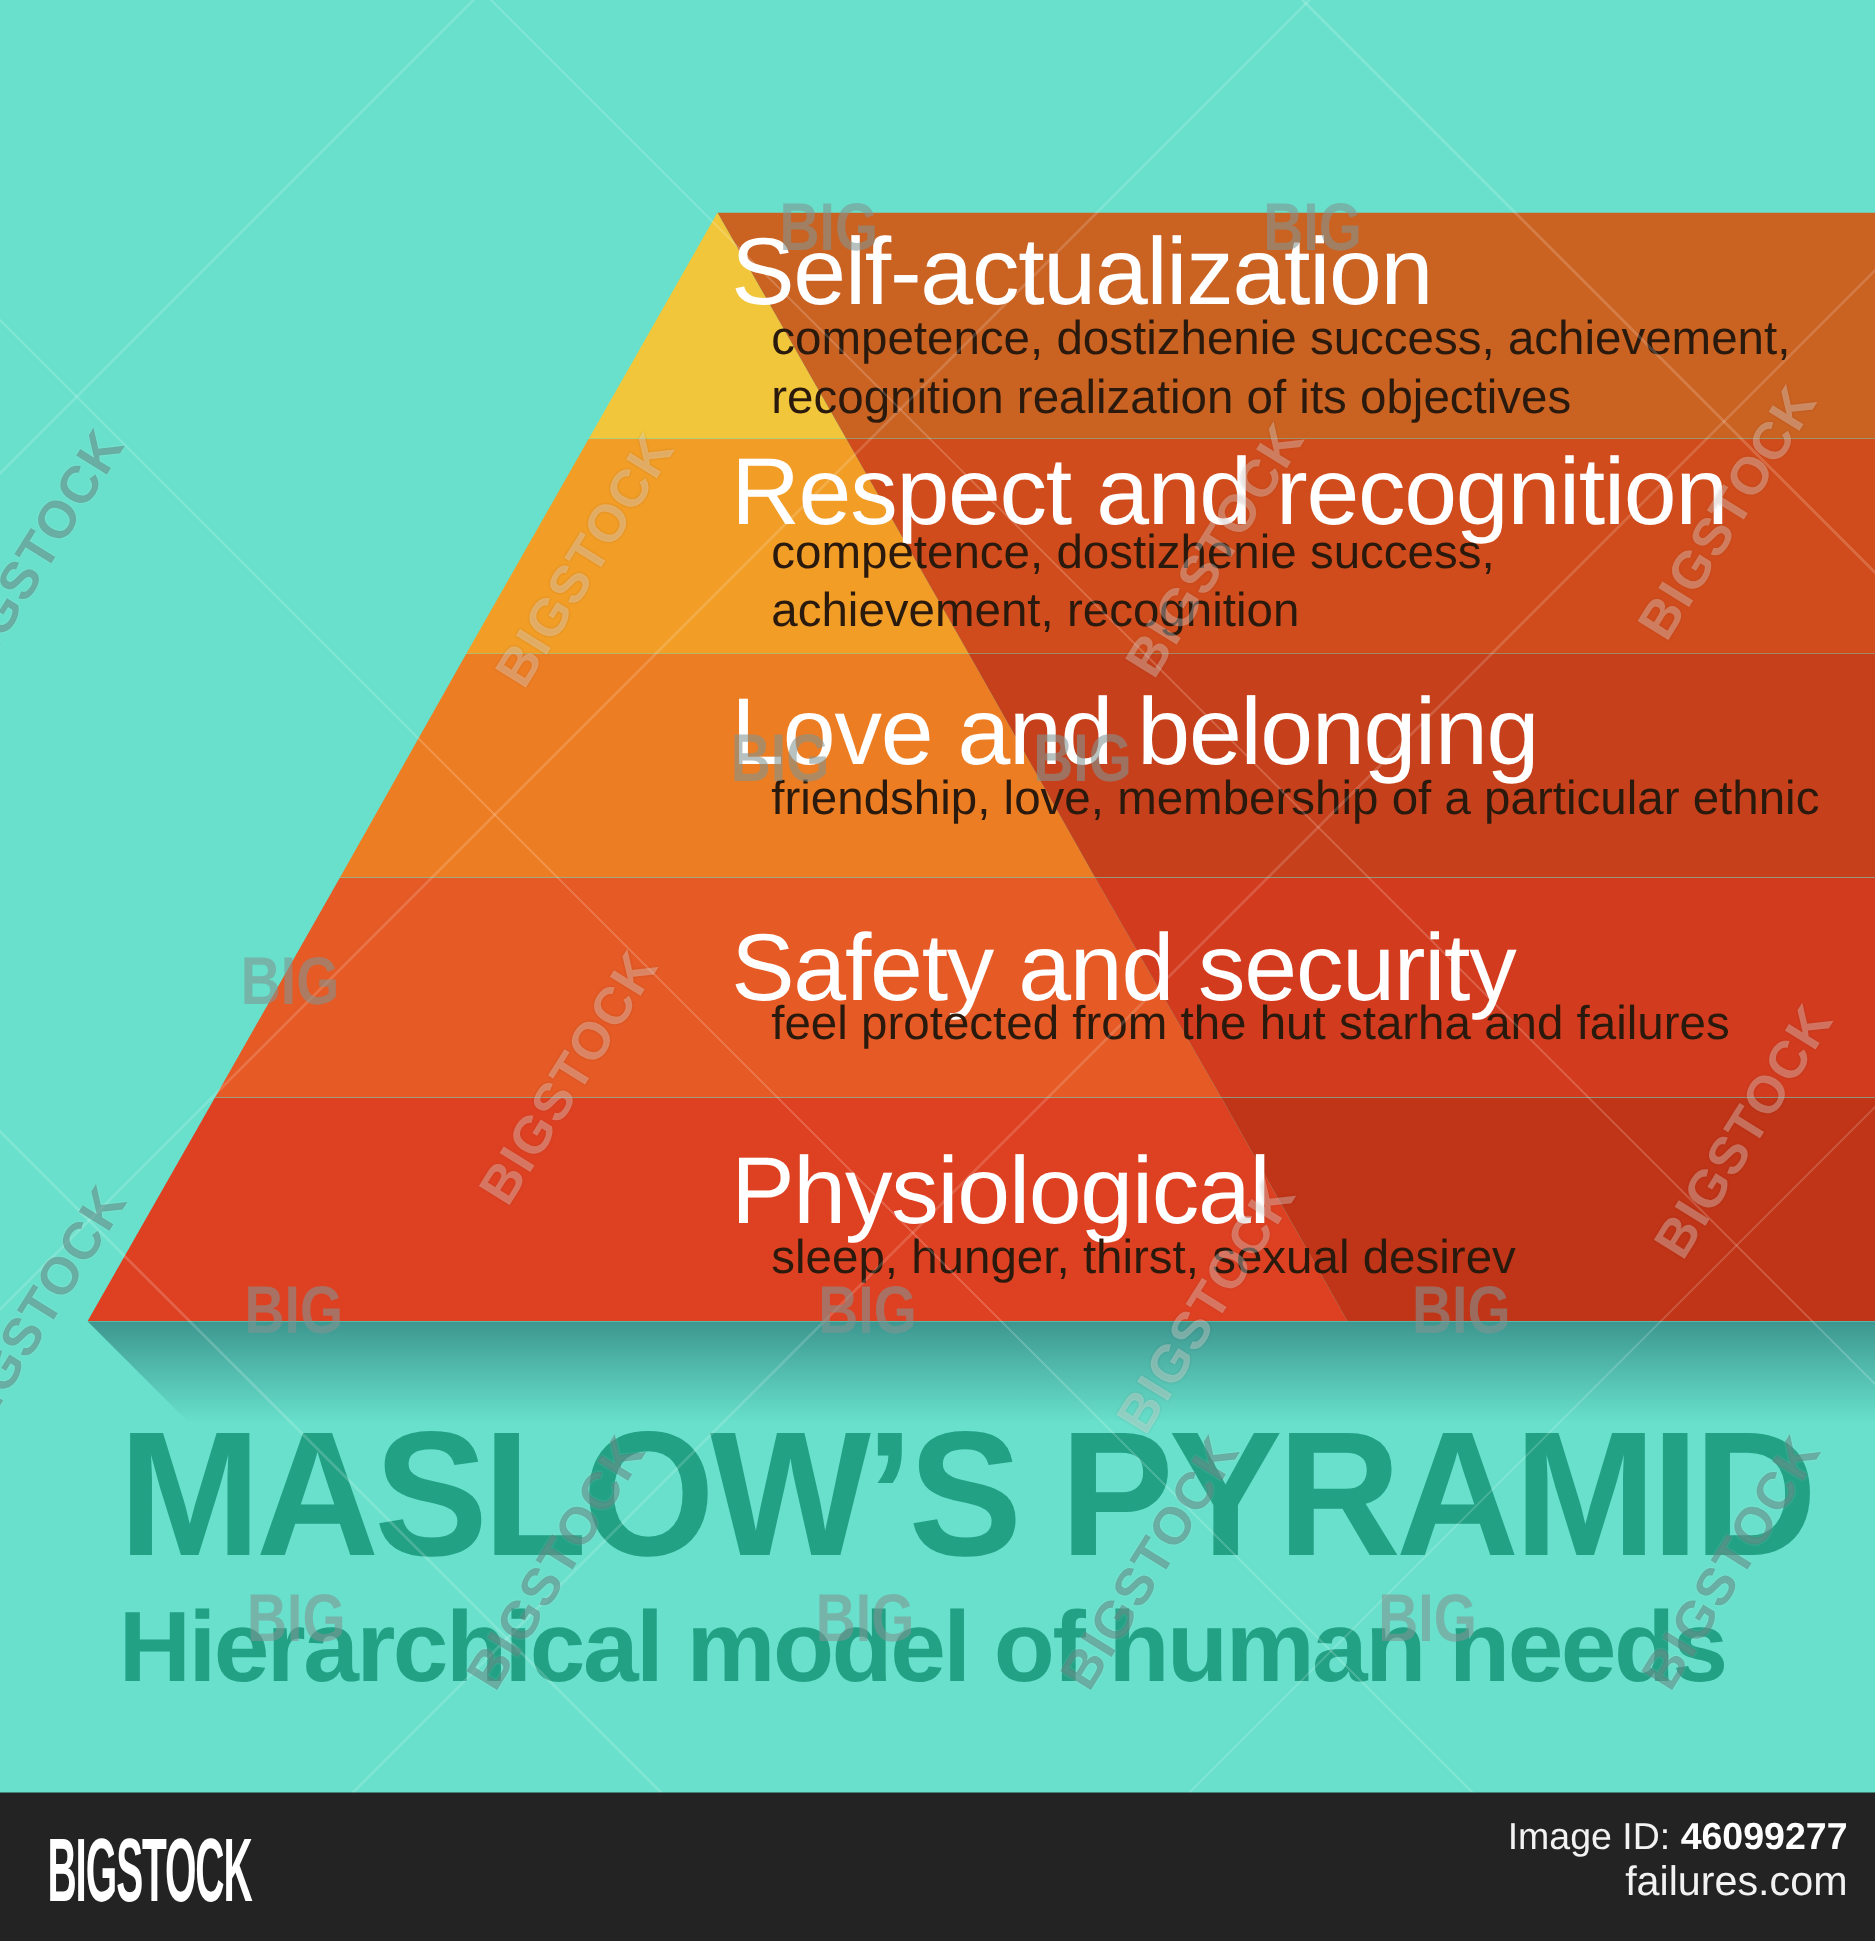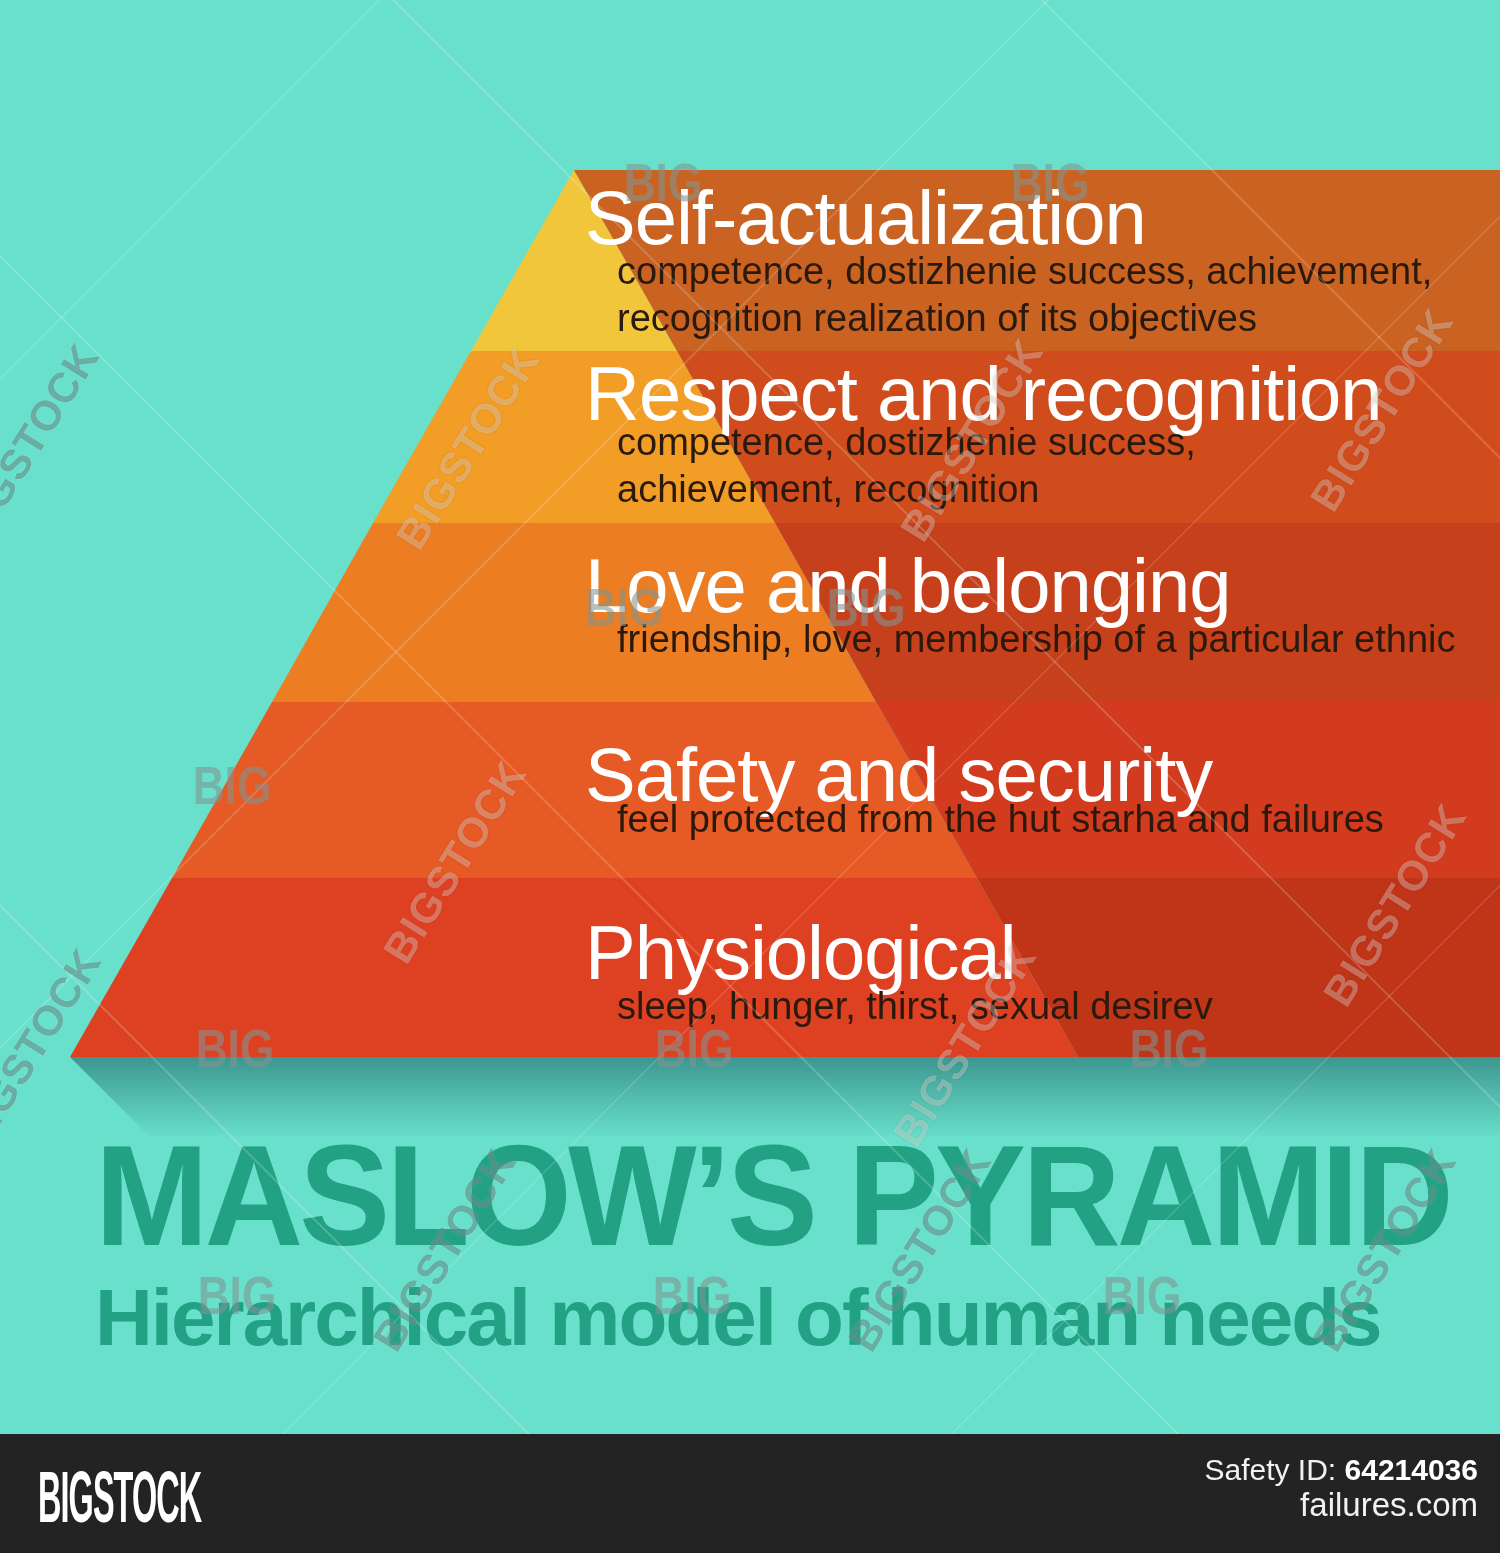--- a/index.html
+++ b/index.html
@@ -157,19 +157,19 @@
   <span class="wm-rot wm-light" style="left:1395px;top:905px">BIGSTOCK</span>
   <span class="wm-rot wm-dark" style="left:30px;top:1050px">BIGSTOCK</span>
   <span class="wm-rot wm-light" style="left:965px;top:1045px">BIGSTOCK</span>
   <span class="wm-rot wm-dark" style="left:445px;top:1250px">BIGSTOCK</span>
   <span class="wm-rot wm-dark" style="left:920px;top:1250px">BIGSTOCK</span>
   <span class="wm-rot wm-dark" style="left:1385px;top:1250px">BIGSTOCK</span>
 
   <div class="bar" style="background: rgb(35, 35, 35);">
     <div class="bar-logo">BIGSTOCK</div>
     <div class="bar-id">
-      <span>Safety ID:</span>
-      <b>64214036</b>
+      <span>Image ID:</span>
+      <b>46099277</b>
     </div>
     <div class="bar-site">failures.com</div>
   </div>
 
 </div>
 
 </body></html>

